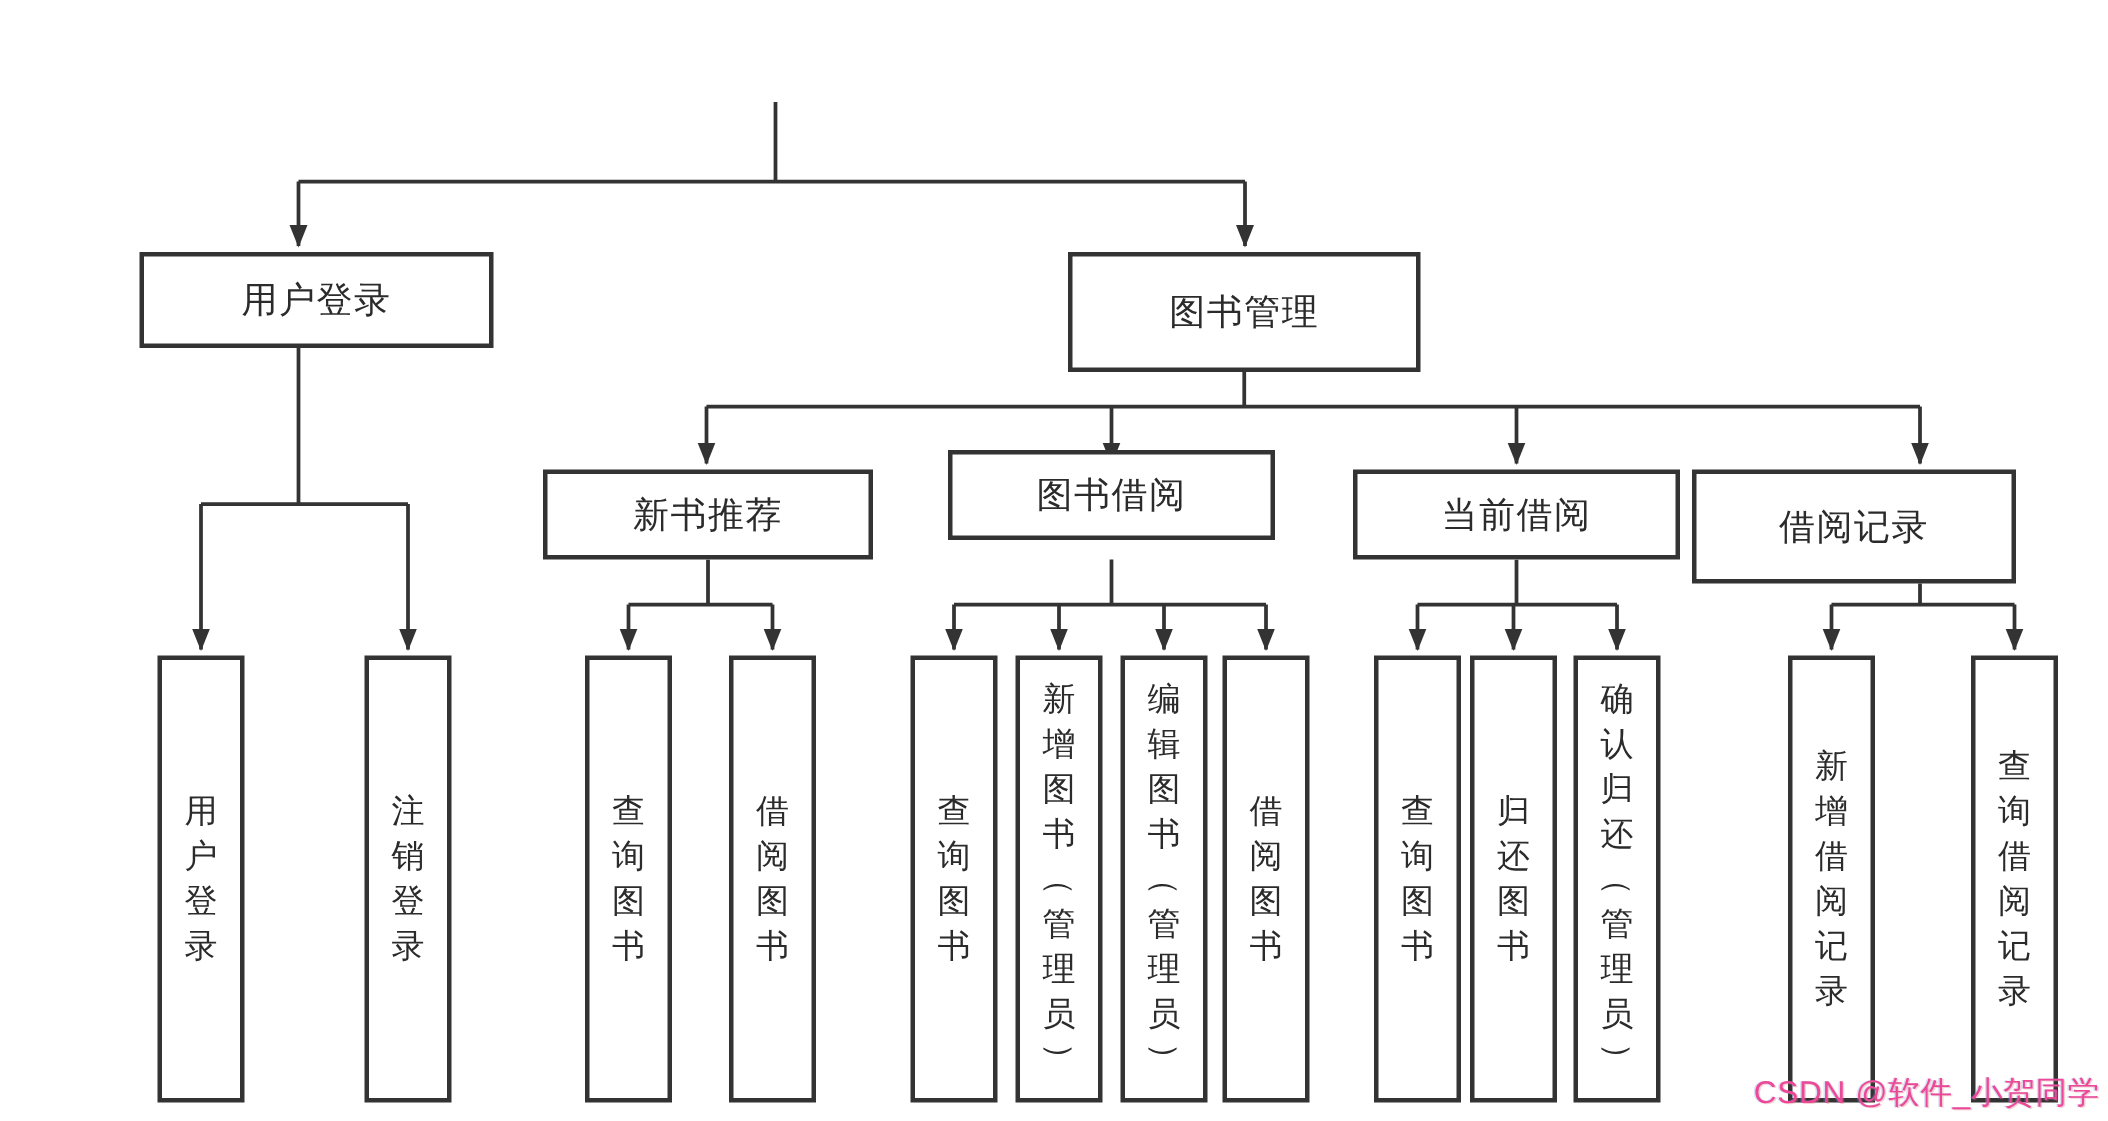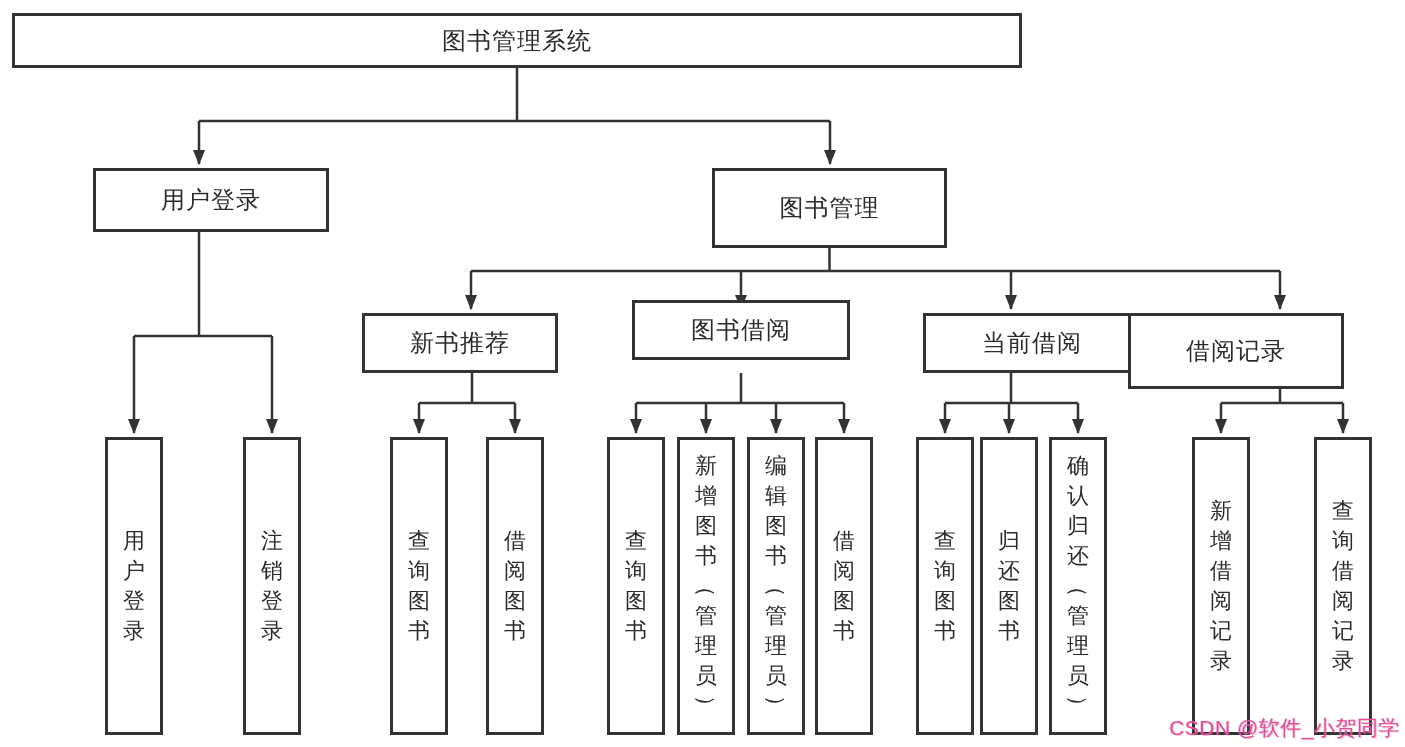--- a/index.html
+++ b/index.html
@@ -107,28 +107,27 @@
       <path d="M945 403 V433" marker-end="url(#arrow)"></path>
       <path d="M1009 403 V433" marker-end="url(#arrow)"></path>
       <path d="M1078 403 V433" marker-end="url(#arrow)"></path>
 
       <path d="M1280 373 V403 M1221 403 H1343"></path>
       <path d="M1221 403 V433" marker-end="url(#arrow)"></path>
       <path d="M1343 403 V433" marker-end="url(#arrow)"></path>
     </g>
   </svg>
 
-  <div class="node" style="left:12px; top:13px; width:1010px; height:55px;">图书管理系统</div>
 
   <div class="node" style="left:81px; top:168px; width:236px; height:64px;margin-left:12px;">用户登录</div>
   <div class="node" style="left:712px; top:168px; width:235px; height:80px;">图书管理</div>
 
-  <div class="node" style="left:362px; top:313px; width:196px; height:60px;">新书推荐</div>
+  <div class="node" style="left:362px; top:313px; width:220px; height:60px;">新书推荐</div>
   <div class="node" style="left:632px; top:300px; width:218px; height:60px;">图书借阅</div>
-  <div class="node" style="left:902px; top:313px; width:218px; height:60px;margin-left:21px;">当前借阅</div>
+  <div class="node" style="left:902px; top:313px; width:218px; height:60px;">当前借阅</div>
   <div class="node" style="left:1128px; top:313px; width:216px; height:76px;">借阅记录</div>
 
   <div class="leaf" style="left:105px;">
       <span class="vchar">用</span>
       <span class="vchar">户</span>
       <span class="vchar">登</span>
       <span class="vchar">录</span>
     </div>
   <div class="leaf" style="left:243px;">
       <span class="vchar">注</span>

